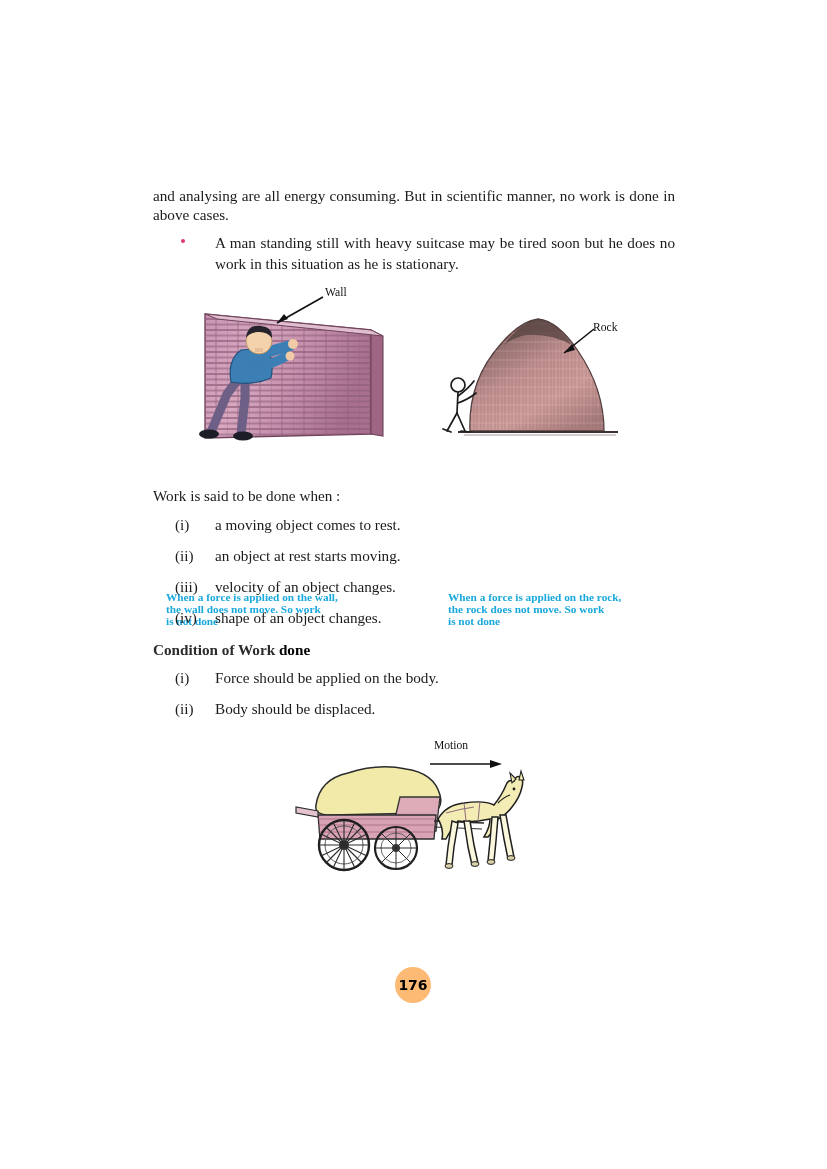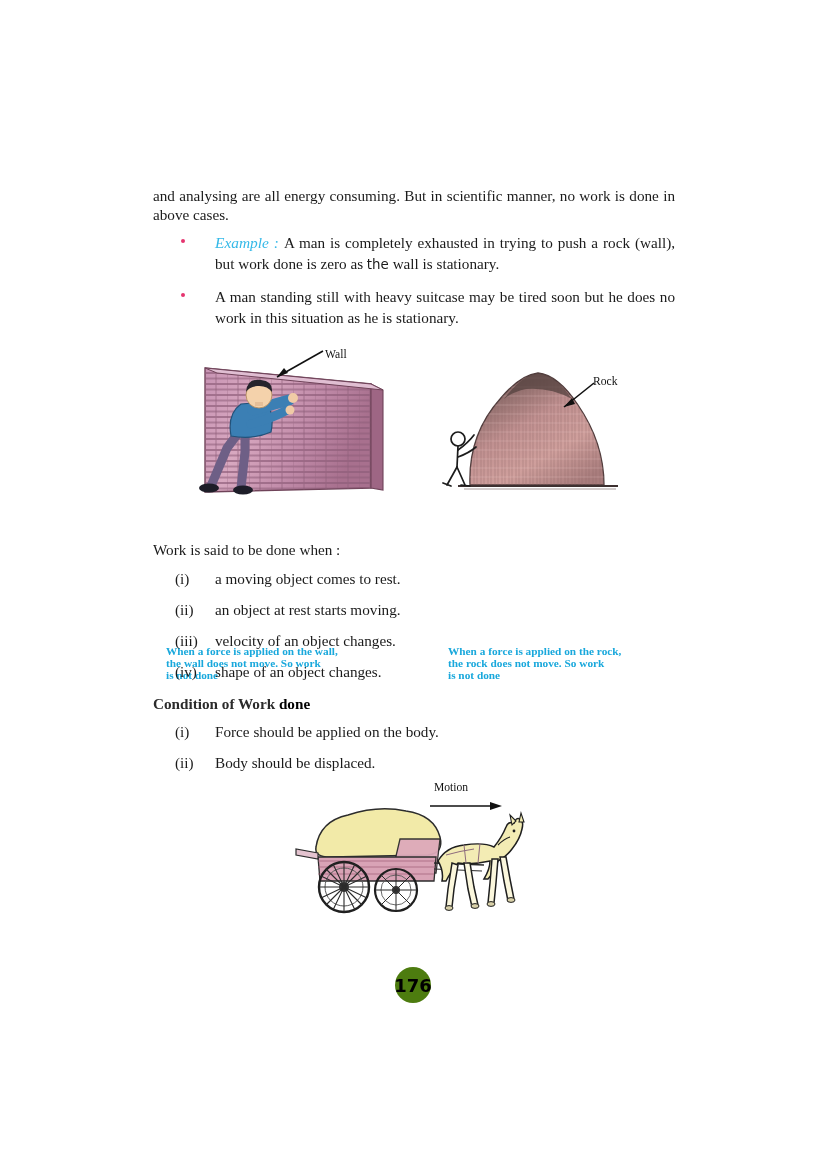--- a/index.html
+++ b/index.html
@@ -125,53 +125,49 @@
     font-weight: bold;
     margin: 0 0 8px 0;
   }
 
   
   .cart-wrap {
     position: relative;
     height: 135px;
     margin-top: 22px;
   }
-  .fig-cart { position:absolute; left: 135px; top: 0px; }
+  .fig-cart { position:absolute; left: 135px; top: 12px; }
 
   
   .page-number {
     position: absolute;
     left: 395px;
     top: 967px;
     width: 36px;
     height: 36px;
     border-radius: 50%;
-    background: #4d7c0f;
+    background: #fdba74;
     color: #000;
     font-family: "DejaVu Sans", sans-serif;
     font-weight: bold;
-    font-size: 18px;
+    font-size: 14px;
     display: flex;
     align-items: center;
     justify-content: center;
   }
 </style>
 </head>
 <body>
 
 <div class="page">
 
   <p class="para para-lead">and analysing are all energy consuming. But in scientific manner, no work is done in above cases.</p>
 
   <div class="bullet-list">
 
-    <div class="bullet-item">
-      <span class="bullet-dot"></span>
-      <span class="example-word">Example</span><span class="example-word"> : </span><span>A man is completely exhausted in trying to push a rock (wall), but work done is zero as </span><span class="alt-font">the</span><span> wall is stationary.</span>
-    </div>
 
     <div class="bullet-item">
       <span class="bullet-dot"></span>
       <span>A man standing still with heavy suitcase may be tired soon but he does no work in this situation as he is stationary.</span>
     </div>
 
   </div>
 
   <div class="figures-row">
 
@@ -215,21 +211,21 @@
 
         <circle cx="110" cy="58" r="5" fill="#f0cba6"></circle>
         <circle cx="107" cy="70" r="4.5" fill="#f0cba6"></circle>
 
         <circle cx="76" cy="55" r="13" fill="#f4d2ab" stroke="#b58e63" stroke-width="0.9"></circle>
 
         <path d="M63,52 Q64,38 78,40 Q90,41 89,52 Q84,45 74,46 Q66,47 63,52 Z" fill="#25242c"></path>
 
         <path d="M72,66 L80,66 L80,62 L72,62 Z" fill="#e6bf98"></path>
       </svg>
-      <span class="fig-label" style="left:142px; top:8px;">Wall</span>
+      <span class="fig-label" style="left:142px; top:0px;">Wall</span>
       <svg style="position:absolute; left:82px; top:6px;" width="62" height="40" viewBox="0 0 62 40">
         <path d="M58,5 L12,31" stroke="#111" stroke-width="1.6" fill="none"></path>
         <path d="M12,31 L23,27 L19,22 Z" fill="#111"></path>
       </svg>
     </div>
 
     <div class="fig fig-rock">
       <svg width="195" height="135" viewBox="0 0 195 135">
         <defs>
           <linearGradient id="rockgrad" x1="0.1" y1="0" x2="0.8" y2="1">

